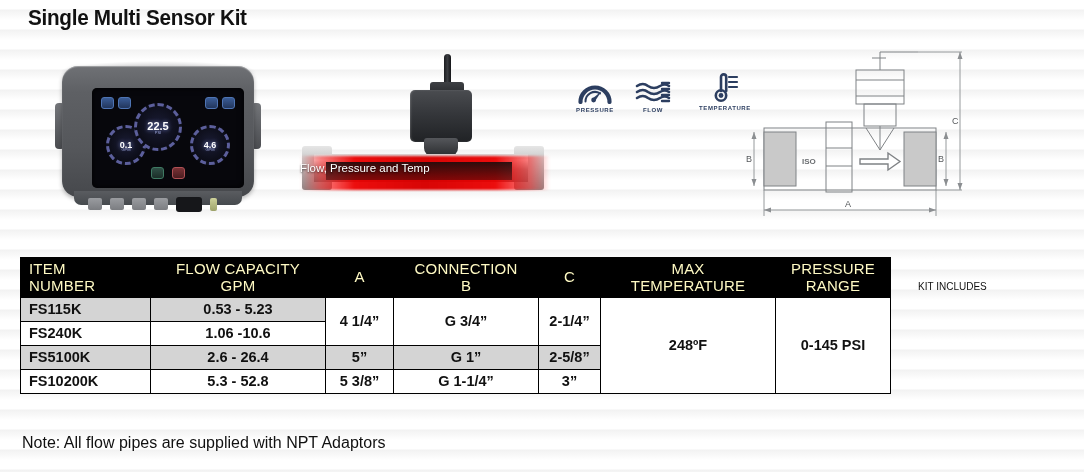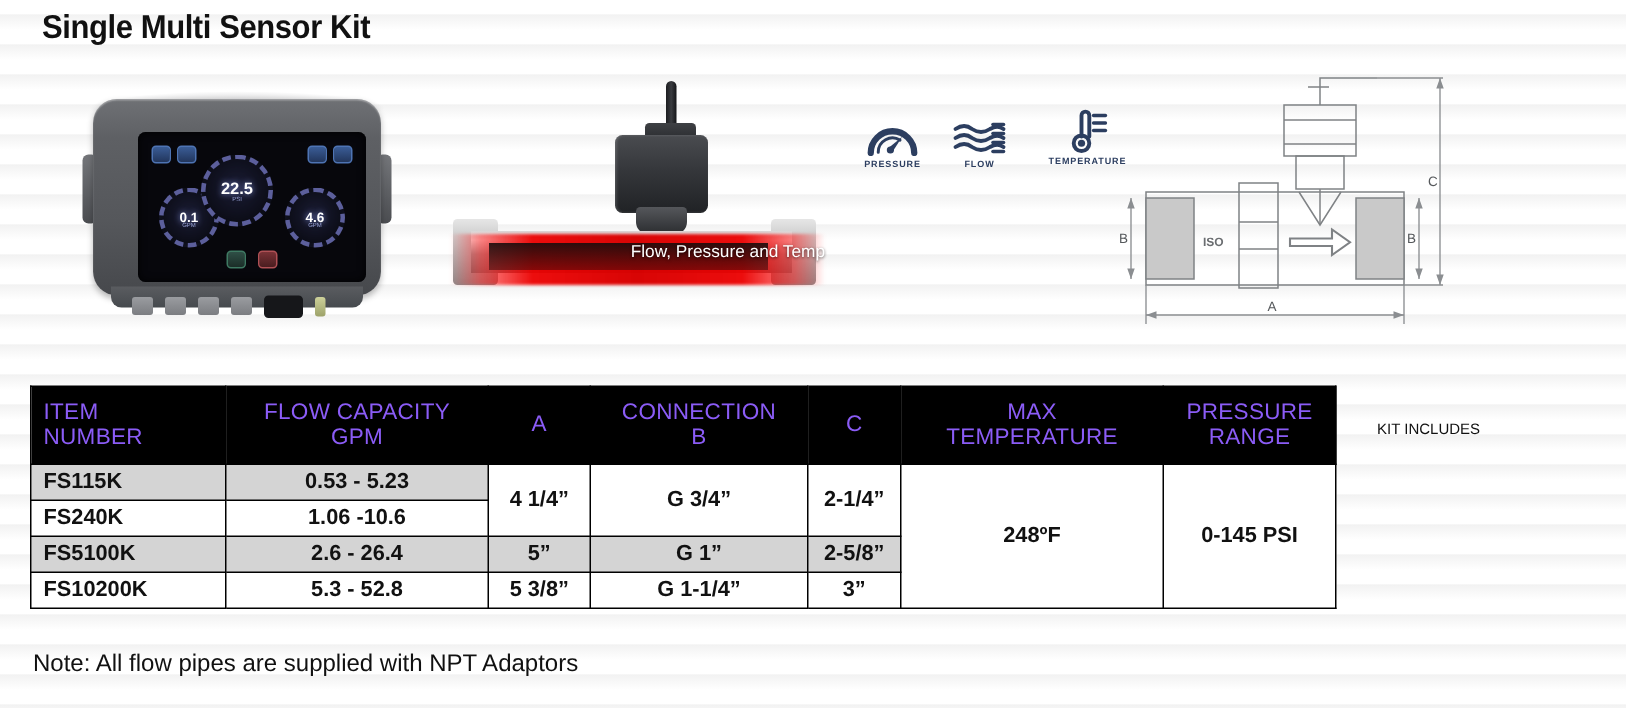--- a/index.html
+++ b/index.html
@@ -153,21 +153,21 @@
       rgba(235,0,0,.95) 22%, rgba(215,0,0,.98) 50%,
       rgba(235,0,0,.95) 78%, rgba(255,40,40,.55) 92%, rgba(255,0,0,0) 100%);
     filter: blur(1px);
   }
   .s-dark {
     position: absolute; left: 26px; top: 112px; width: 186px; height: 18px;
     background: linear-gradient(180deg, rgba(25,12,12,.9), rgba(60,10,10,.55));
   }
   .s-label {
     position: absolute; left: 0; top: 112px; width: 250px;
-    text-align: right; color: #fff; font-size: 11.5px;
+    text-align: left; color: #fff; font-size: 11.5px;
     font-family: "Liberation Sans Narrow", "Liberation Sans", sans-serif;
     text-shadow: 0 1px 2px rgba(0,0,0,.65);
   }
 
   
   #features { position: absolute; left: 540px; top: 12px; width: 250px; height: 90px; }
   .feat { position: absolute; width: 110px; text-align: center; }
   .feat .ic { height: 36px; display: flex; align-items: flex-end; justify-content: center; }
   .feat .lb {
     margin-top: 3px; font-size: 6px; letter-spacing: .6px;
@@ -191,23 +191,23 @@
   #spec-table th, #spec-table td {
     border: 1px solid #000;
     text-align: center;
     font-size: 14.5px;
     color: #111;
     padding: 0 2px;
     line-height: 1.12;
   }
   #spec-table thead th {
     background: #000;
-    color: #8b5cf6;
+    color: #fef9c3;
     font-weight: normal;
-    height: 52px;
+    height: 40px;
     font-size: 15px;
     letter-spacing: .2px;
   }
   #spec-table thead th.left { text-align: left; padding-left: 8px; }
   #spec-table tbody td { height: 24px; background: #fff; font-weight: bold; }
   #spec-table tbody td.shade { background: #d4d4d4; }
   #spec-table tbody td.left { text-align: left; padding-left: 8px; }
 
   
   #kit {

